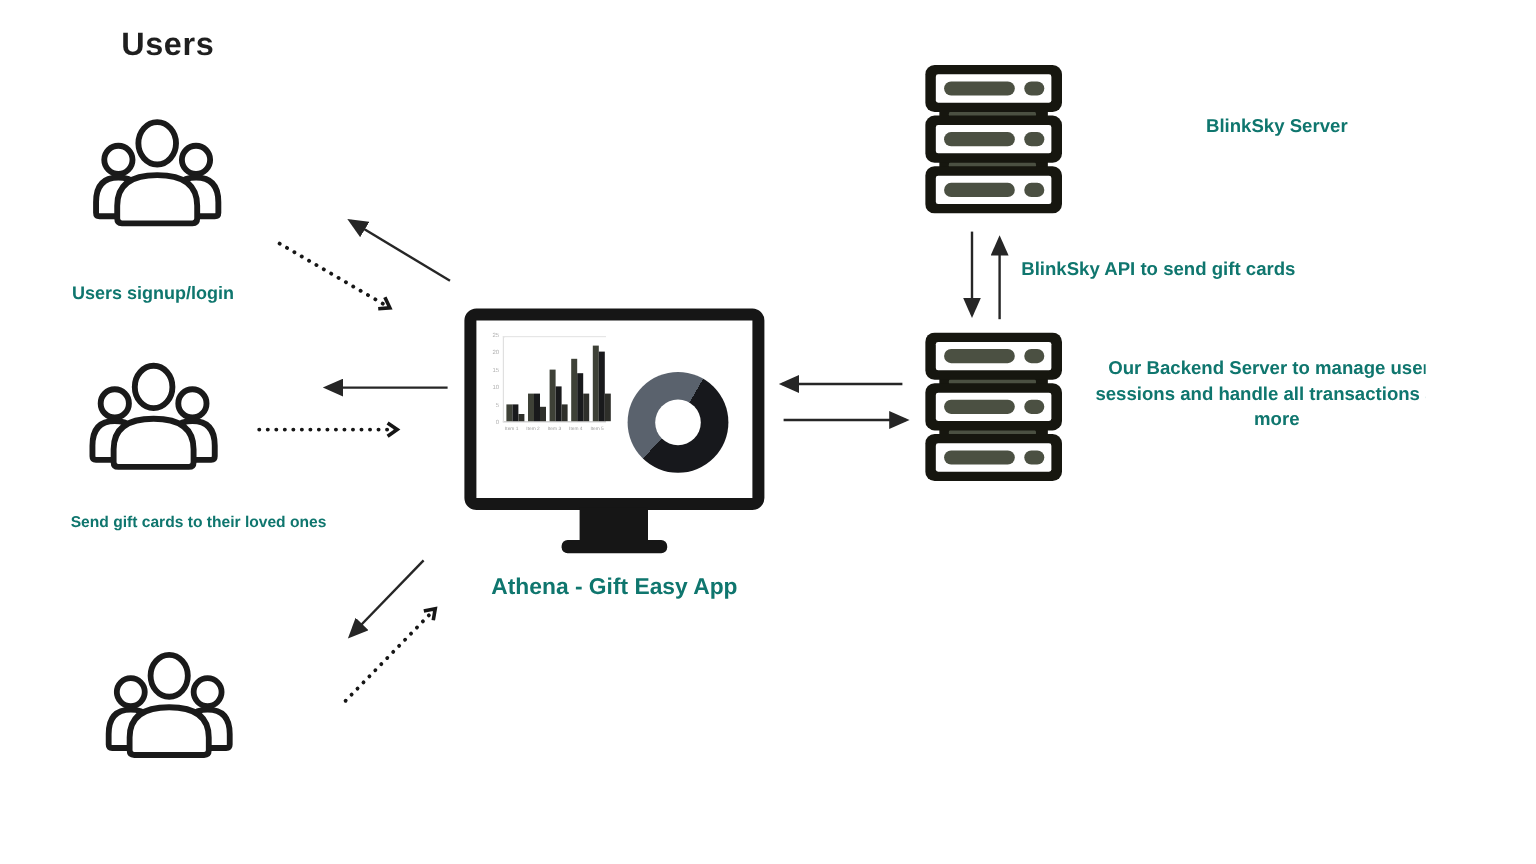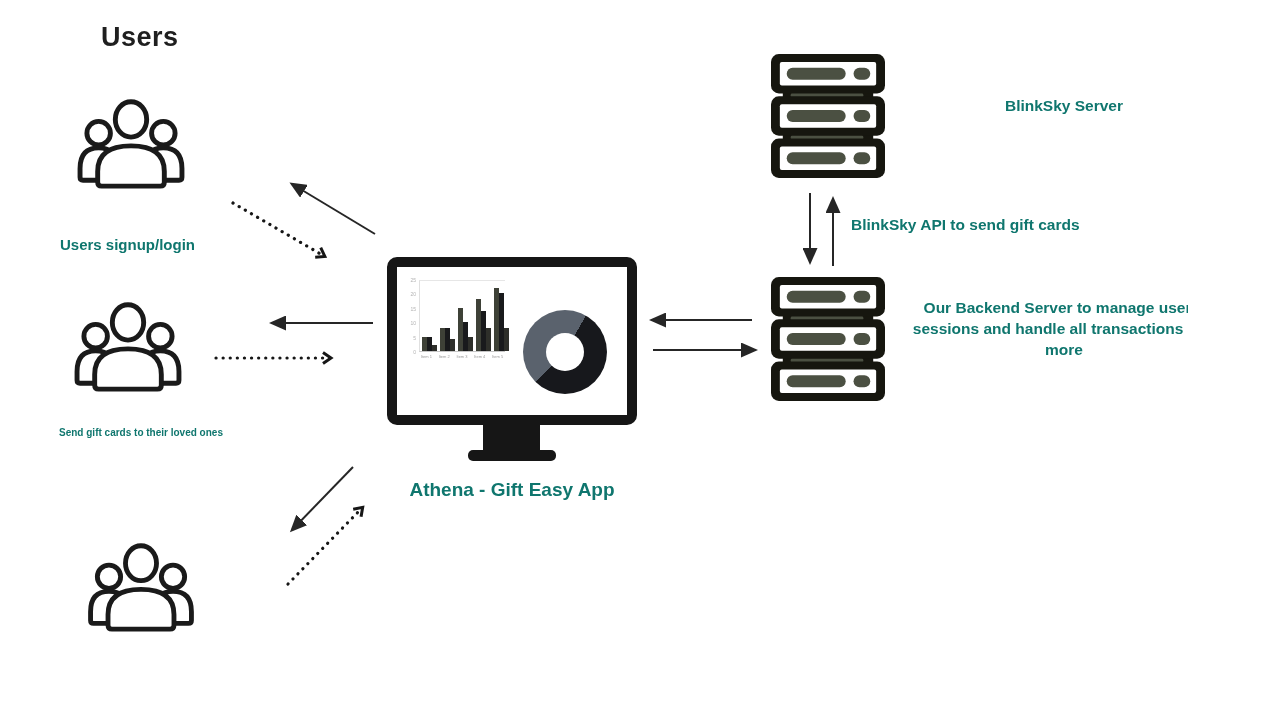--- a/index.html
+++ b/index.html
@@ -8,21 +8,21 @@
   .canvas {
     position: relative; width: 1188px; height: 720px;
     background: #ffffff; overflow: hidden;
   }
   .abs { position: absolute; }
   .lbl { font-weight: 700; color: #0f766e; text-align: center; }
 
   .page-title { left: 101px; top: 22px; font-size: 27px; font-weight: 700; letter-spacing: 0.5px; }
 
   .user-label-1 { left: 25px;  top: 224px; width: 205px; font-size: 15px; margin-top: 12px; }
-  .user-label-2 { left: 10px;  top: 427px; width: 262px; font-size: 10px; }
+  .user-label-2 { left: 10px;  top: 427px; width: 262px; font-size: 13px; text-align: right; }
   .user-label-3 { left: 18px;  top: 648px; width: 256px; font-size: 15px; line-height: 21px; }
 
   
   .monitor { left: 387px; top: 257px; width: 250px; height: 210px; }
   .monitor-screen {
     position: absolute; left: 0; top: 0; width: 250px; height: 168px;
     border: 10px solid #161616; border-radius: 10px; background: #ffffff;
   }
   .monitor-neck { position: absolute; left: 96px; top: 166px; width: 57px; height: 29px; background: #161616; }
   .monitor-base { position: absolute; left: 81px; top: 193px; width: 88px; height: 11px; background: #161616; border-radius: 5px; }

